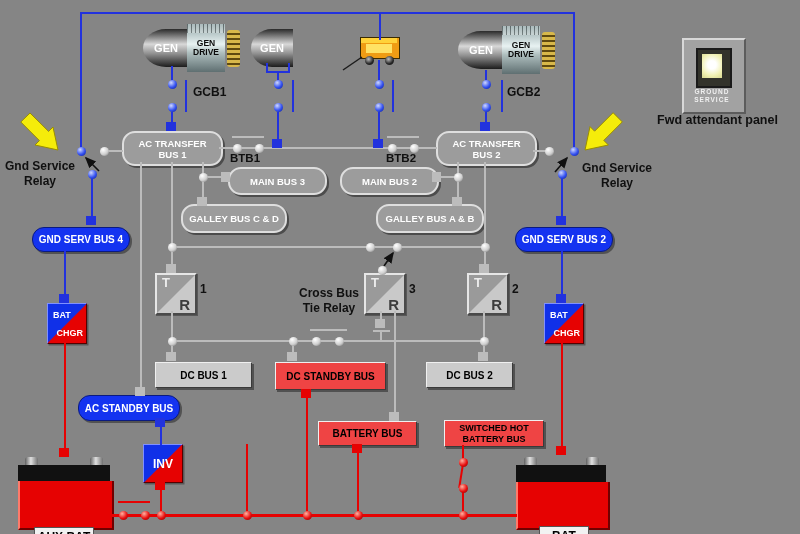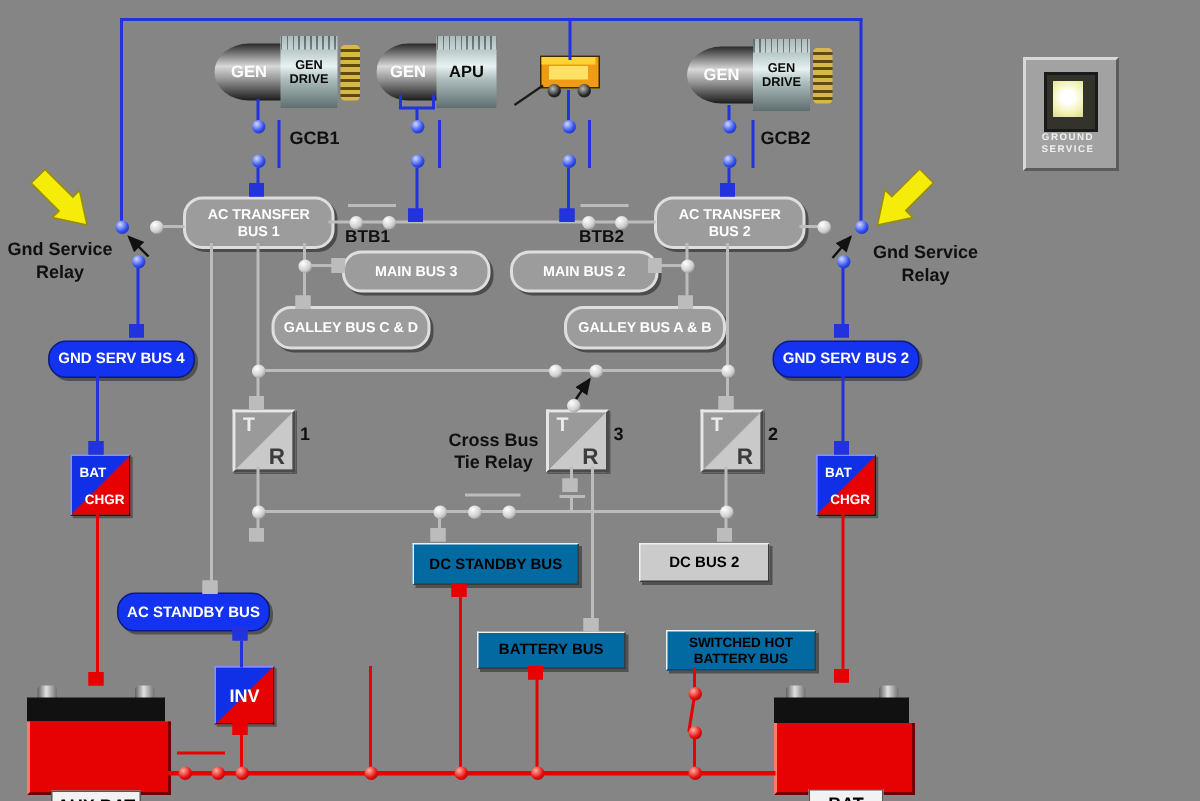--- a/index.html
+++ b/index.html
@@ -27,21 +27,21 @@
         color:#fff;font-size:10px;display:flex;align-items:center;justify-content:center;
         box-shadow:2px 2px 0 rgba(20,20,20,.45);white-space:nowrap;}
   .gbox{position:absolute;background:#9c9c9c;border:2px solid #dedede;border-radius:13px;
         color:#fff;font-size:9.5px;display:flex;flex-direction:column;align-items:center;justify-content:center;
         box-shadow:2px 2px 0 rgba(30,30,30,.55);text-align:center;line-height:11px;white-space:nowrap;}
   .flat{position:absolute;display:flex;flex-direction:column;align-items:center;justify-content:center;
         font-size:10px;color:#000;text-align:center;line-height:11px;white-space:nowrap;
         border-top:1px solid #f0f0f0;border-left:1px solid #f0f0f0;border-bottom:1px solid #3a3a3a;border-right:1px solid #3a3a3a;
         box-shadow:2px 2px 0 rgba(30,30,30,.5);}
   .flat.grey{background:#cbcbcb;}
-  .flat.red{background:#0369a1;}
+  .flat.red{background:#ef4444;}
   .lbl{position:absolute;color:#101010;font-size:12px;line-height:15px;text-align:center;white-space:nowrap;}
   .trbox{position:absolute;width:38px;height:38px;background:linear-gradient(135deg,#9a9a9a 49.5%,#c9c9c9 50.5%);
          border-top:2px solid #e6e6e6;border-left:2px solid #e6e6e6;border-bottom:2px solid #4a4a4a;border-right:2px solid #4a4a4a;
          box-shadow:1px 1px 0 rgba(20,20,20,.4);}
   .trbox .t{position:absolute;top:0px;left:5px;color:#ececec;font-size:13px;}
   .trbox .r{position:absolute;bottom:0px;right:5px;color:#3c3c3c;font-size:15px;}
   .diag{position:absolute;background:linear-gradient(135deg,#1030e8 49%,#e60202 51%);
         border-top:1px solid #8090ff;border-left:1px solid #8090ff;border-bottom:1px solid #550000;border-right:1px solid #550000;
         box-shadow:1.5px 1.5px 0 rgba(20,20,20,.4);color:#fff;}
   .cyl{position:absolute;border-radius:50% 0 0 50% / 50% 0 0 50%;
@@ -71,24 +71,20 @@
   <div class="drive" style="left:187px;top:24px;width:38px;height:48px;">
       <div class="ribs"></div>
       <span>GEN</span>
       <span>DRIVE</span>
     </div>
   <div class="gear" style="left:227px;top:30px;width:13px;height:37px;"></div>
 
   <div class="cyl" style="left:251px;top:29px;width:42px;height:38px;">
       <span>GEN</span>
     </div>
-  <div class="drive" style="left:291px;top:24px;width:40px;height:48px;font-size:11px;">
-      <div class="ribs"></div>
-      <span>APU</span>
-    </div>
 
   <div class="abs" style="left:360px;top:37px;width:40px;height:28px;">
     <div class="abs" style="left:0;top:0;width:38px;height:20px;background:#ef9c14;border:1px solid #3a2a00;"></div>
     <div class="abs" style="left:1px;top:1px;width:36px;height:5px;background:#ffd23a;"></div>
     <div class="abs" style="left:6px;top:7px;width:26px;height:9px;background:#ffe265;"></div>
     <div class="abs" style="left:5px;top:19px;width:9px;height:9px;border-radius:50%;background:radial-gradient(circle at 40% 35%,#bbb 0%,#222 60%);"></div>
     <div class="abs" style="left:25px;top:19px;width:9px;height:9px;border-radius:50%;background:radial-gradient(circle at 40% 35%,#bbb 0%,#222 60%);"></div>
   </div>
 
   <div class="cyl" style="left:458px;top:31px;width:46px;height:38px;">
@@ -171,20 +167,23 @@
     <span class="abs" style="bottom:5px;right:3px;font-size:9px;">CHGR</span>
   </div>
   <div class="diag" style="left:544px;top:303px;width:38px;height:39px;">
     <span class="abs" style="top:6px;left:5px;font-size:9px;">BAT</span>
     <span class="abs" style="bottom:5px;right:3px;font-size:9px;">CHGR</span>
   </div>
   <div class="diag" style="left:143px;top:444px;width:38px;height:37px;display:flex;align-items:center;justify-content:center;font-size:12px;">
       <span>INV</span>
     </div>
 
+  <div class="flat grey" style="left:155px;top:362px;width:95px;height:24px;">
+      <span>DC BUS 1</span>
+    </div>
   <div class="flat red" style="left:275px;top:362px;width:109px;height:26px;">
       <span>DC STANDBY BUS</span>
     </div>
   <div class="flat grey" style="left:426px;top:362px;width:85px;height:24px;">
       <span>DC BUS 2</span>
     </div>
   <div class="flat red" style="left:318px;top:421px;width:97px;height:23px;">
       <span>BATTERY BUS</span>
     </div>
   <div class="flat red" style="left:444px;top:420px;width:98px;height:25px;font-size:9px;line-height:10.5px;">
@@ -214,20 +213,21 @@
 
   <div class="abs" style="left:682px;top:38px;width:60px;height:72px;background:#a2a2a2;border-top:2px solid #d8d8d8;border-left:2px solid #d8d8d8;border-bottom:2px solid #5c5c5c;border-right:2px solid #5c5c5c;">
     <div class="abs" style="left:12px;top:8px;width:32px;height:36px;background:#33332b;border:2px solid #1a1a1a;">
       <div class="abs" style="left:4px;top:4px;width:20px;height:24px;background:radial-gradient(circle at 50% 45%,#ffffff 25%,#f2f2b4 65%,#d8d890 100%);"></div>
     </div>
     <div class="abs" style="left:0;top:48px;width:56px;text-align:center;color:#f0f0f0;font-size:6.5px;line-height:7.5px;letter-spacing:1px;">
       <div>GROUND</div>
       <div>SERVICE</div>
     </div>
   </div>
+  <div class="lbl" style="left:650px;top:113px;width:135px;font-size:12.5px;">Fwd attendant panel</div>
 
   <svg width="800" height="534" viewBox="0 0 800 534">
     <defs>
       <marker id="mk" markerWidth="8" markerHeight="8" refX="6" refY="3" orient="auto">
         <path d="M0,0 L7,3 L0,6 z" fill="#111"></path>
       </marker>
     </defs>
     <line x1="362" y1="57" x2="343" y2="70" stroke="#1c1c1c" stroke-width="1.5"></line>
     <line x1="99" y1="171" x2="86" y2="158" stroke="#111" stroke-width="1.6" marker-end="url(#mk)"></line>
     <line x1="555" y1="172" x2="567" y2="158" stroke="#111" stroke-width="1.6" marker-end="url(#mk)"></line>

